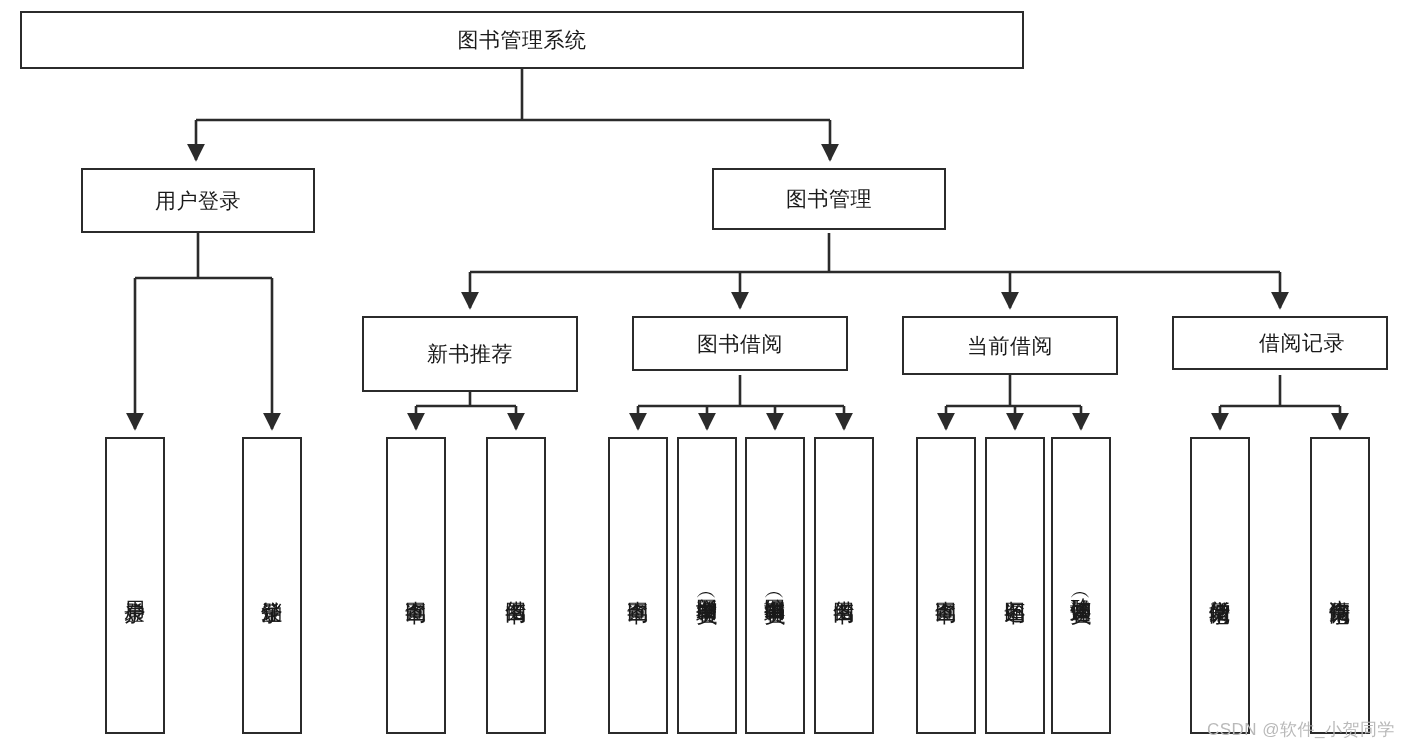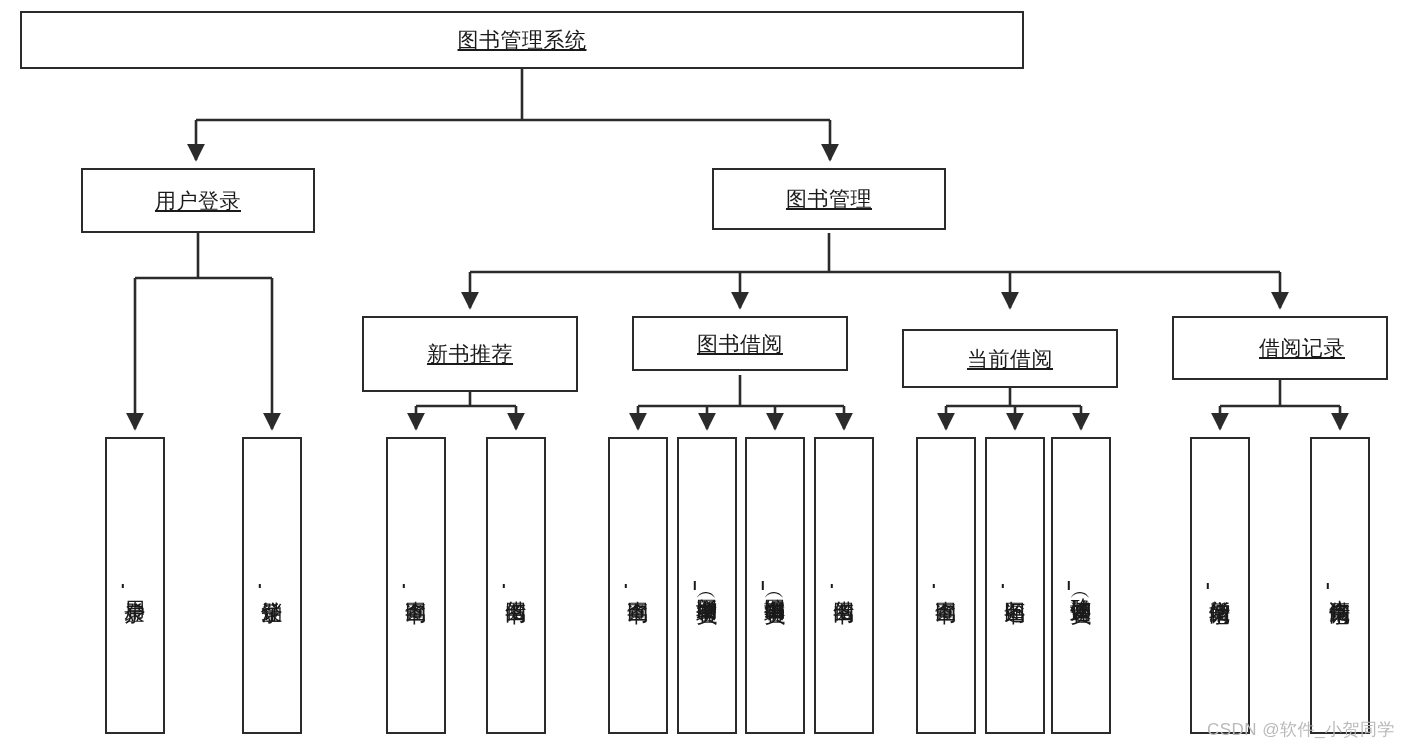--- a/index.html
+++ b/index.html
@@ -37,21 +37,20 @@
     justify-content: center;
     z-index: 2;
   }
   .node-label {
     font-size: 21px;
     line-height: 1.12;
     color: #1a1a1a;
     letter-spacing: 0.5px;
     white-space: nowrap;
     text-align: left;
-    text-decoration: underline;
   }
   
   .node.horiz .node-label {
     writing-mode: horizontal-tb;
   }
   
   .node.vert {
     align-items: center;
     justify-content: center;
     padding: 4px 0;
@@ -147,24 +146,24 @@
       </div>
     </div>
 
   <div id="level3-host">
       <div class="node horiz" style="left: 362px; top: 316px; width: 216px; height: 76px;">
         <span class="node-label">新书推荐</span>
       </div>
       <div class="node horiz" style="left: 632px; top: 316px; width: 216px; height: 55px;">
         <span class="node-label">图书借阅</span>
       </div>
-      <div class="node horiz" style="left: 902px; top: 316px; width: 216px; height: 59px; margin-top: 13px;">
+      <div class="node horiz" style="left: 902px; top: 316px; width: 216px; height: 59px;">
         <span class="node-label">当前借阅</span>
       </div>
-      <div class="node horiz" style="left: 1172px; top: 316px; width: 216px; height: 64px; padding-left: 44px;">
+      <div class="node horiz" style="left: 1172px; top: 316px; width: 216px; height: 54px; padding-left: 44px;">
         <span class="node-label">借阅记录</span>
       </div>
     </div>
 
   <div id="leaf-host">
       <div class="node vert" style="left: 105px; top: 437px; width: 60px; height: 297px;">
         <span class="node-label">用户登录</span>
       </div>
       <div class="node vert" style="left: 242px; top: 437px; width: 60px; height: 297px;">
         <span class="node-label">注销登录</span>

